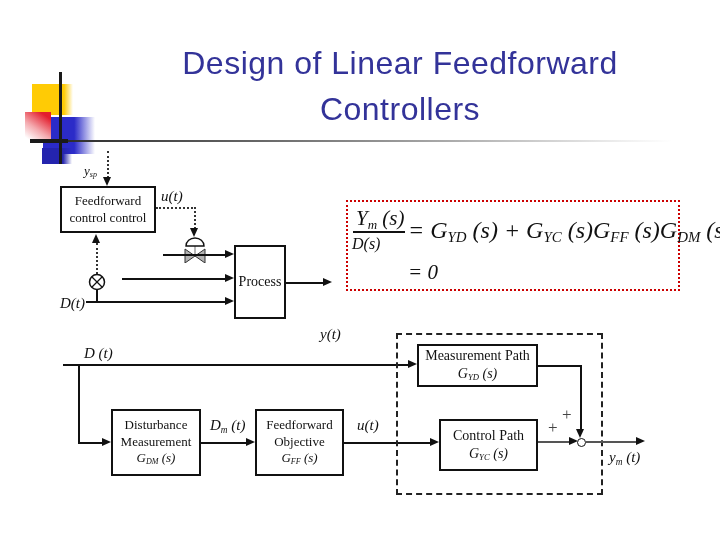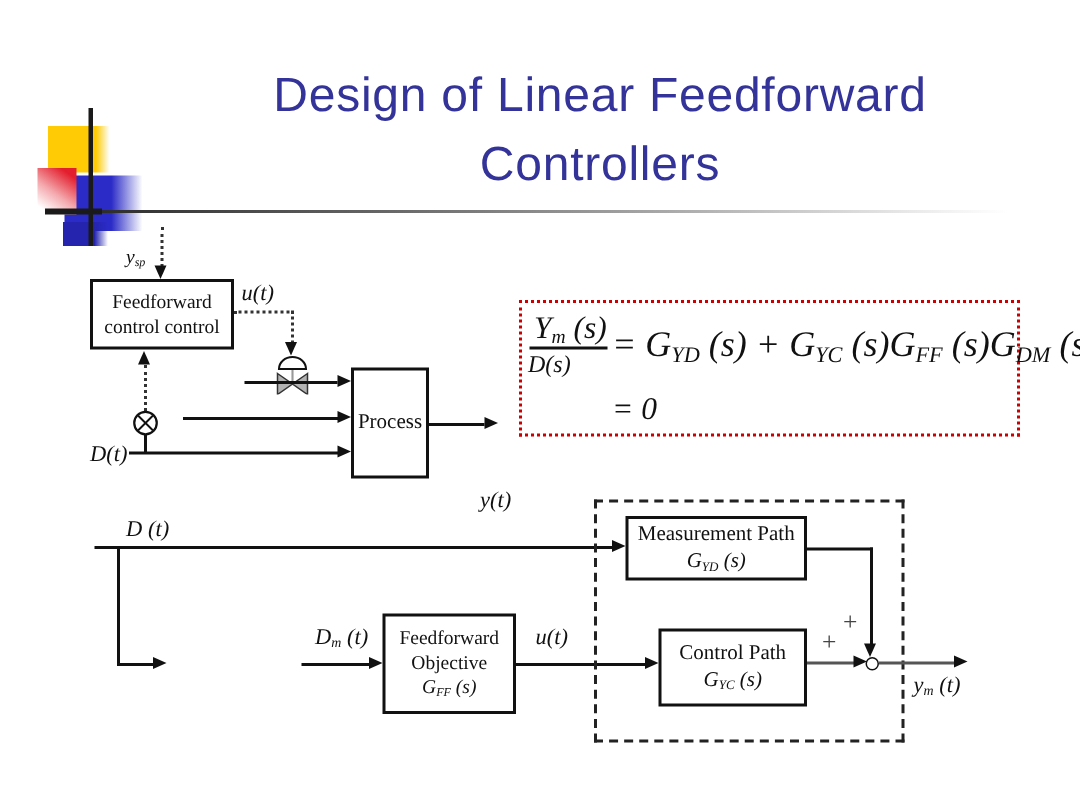--- a/index.html
+++ b/index.html
@@ -128,20 +128,25 @@
   <div class="eq-rhs"><span>= </span><span>G</span><sub>YD</sub><span> (s) + </span><span>G</span><sub>YC</sub><span> (s)</span><span>G</span><sub>FF</sub><span> (s)</span><span>G</span><sub>DM</sub><span> (s)</span></div>
   <div class="eq-l2">= 0</div>
 
   <div class="lbl" style="left:84px;top:345px;"><span>D</span><span> (t)</span></div>
   <div class="hl" style="left:63px;top:364px;width:345px;"></div>
   <div class="ar ar-r" style="left:408px;top:360px;"></div>
   <div class="vl" style="left:78px;top:364px;height:80px;"></div>
   <div class="hl" style="left:78px;top:442px;width:25px;"></div>
   <div class="ar ar-r" style="left:102px;top:438px;"></div>
 
+  <div class="bbox" style="left:111px;top:409px;width:90px;height:67px;">
+    <div>Disturbance</div>
+    <div>Measurement</div>
+    <div class="math"><span>G</span><sub>DM</sub><span> (s)</span></div>
+  </div>
 
   <div class="lbl" style="left:210px;top:417px;"><span>D</span><sub>m</sub><span> (t)</span></div>
   <div class="hl" style="left:201px;top:442px;width:45px;"></div>
   <div class="ar ar-r" style="left:246px;top:438px;"></div>
 
   <div class="bbox" style="left:255px;top:409px;width:89px;height:67px;">
     <div>Feedforward</div>
     <div>Objective</div>
     <div class="math"><span>G</span><sub>FF</sub><span> (s)</span></div>
   </div>

